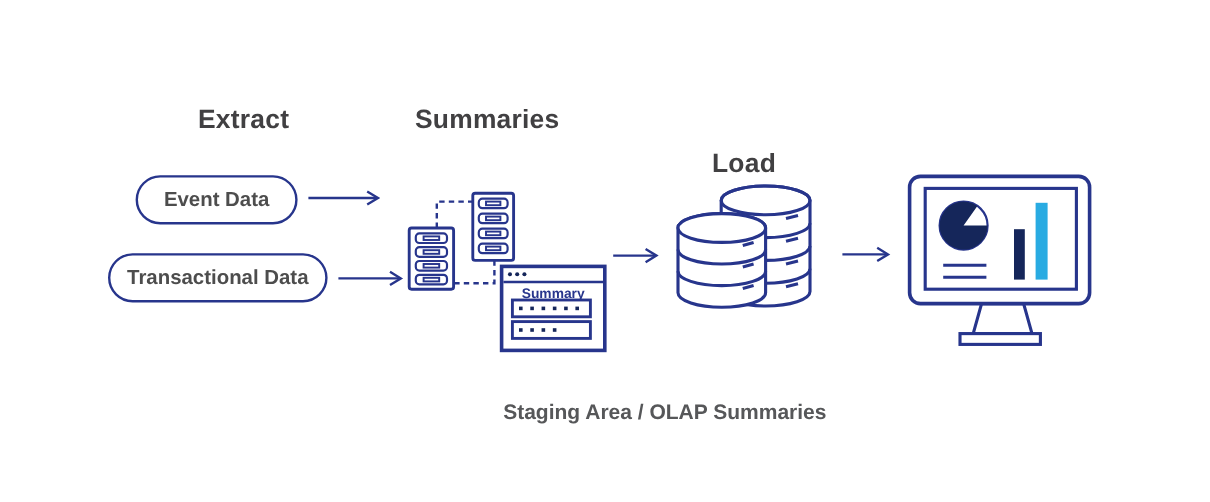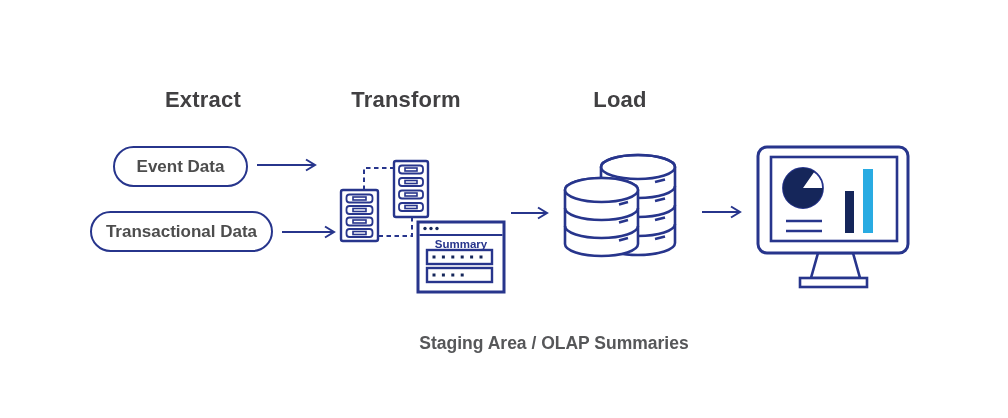--- a/index.html
+++ b/index.html
@@ -14,21 +14,21 @@
   body{background:#fff;font-family:"Liberation Sans",sans-serif;}
   .canvas{position:relative;width:1008px;height:418px;background:#ffffff;overflow:hidden;}
 
   .stage-heading{
     position:absolute;top:87px;transform:translateX(-50%);
     font-size:22px;font-weight:700;color:var(--heading-text);
     letter-spacing:0.2px;white-space:nowrap;
   }
   .heading-extract{left:203px;}
   .heading-transform{left:406px;}
-  .heading-load{left:620px;}
+  .heading-load{left:620px;margin-top:36px;}
   .heading-analyze{left:831px;}
 
   .pill{
     position:absolute;height:41px;border:2px solid var(--outline-navy);
     border-radius:21px;display:flex;align-items:center;justify-content:center;
     font-size:17px;font-weight:600;color:var(--pill-text);background:#fff;
     white-space:nowrap;
   }
   .pill-event{left:113px;top:146px;width:135px;}
   .pill-transactional{left:90px;top:211px;width:183px;}
@@ -58,21 +58,21 @@
   .fill-dark{fill:var(--fill-navy);stroke:none;}
   .fill-blue{fill:var(--light-blue);stroke:none;}
   .svg-label{font:700 11.5px "Liberation Sans",sans-serif;fill:var(--outline-navy);}
 </style>
 </head>
 <body>
 
 <div class="canvas">
 
   <div class="stage-heading heading-extract">Extract</div>
-  <div class="stage-heading heading-transform">Transform</div>
+  <div class="stage-heading heading-transform">Summaries</div>
   <div class="stage-heading heading-load">Load</div>
 
   <div class="pill pill-transactional">
     <span>Transactional Data</span>
   </div>
   <div class="pill pill-event">
     <span>Event Data</span>
   </div>
 
   <svg class="arrow arrow-1" width="64" height="16" viewBox="0 0 64 16">

